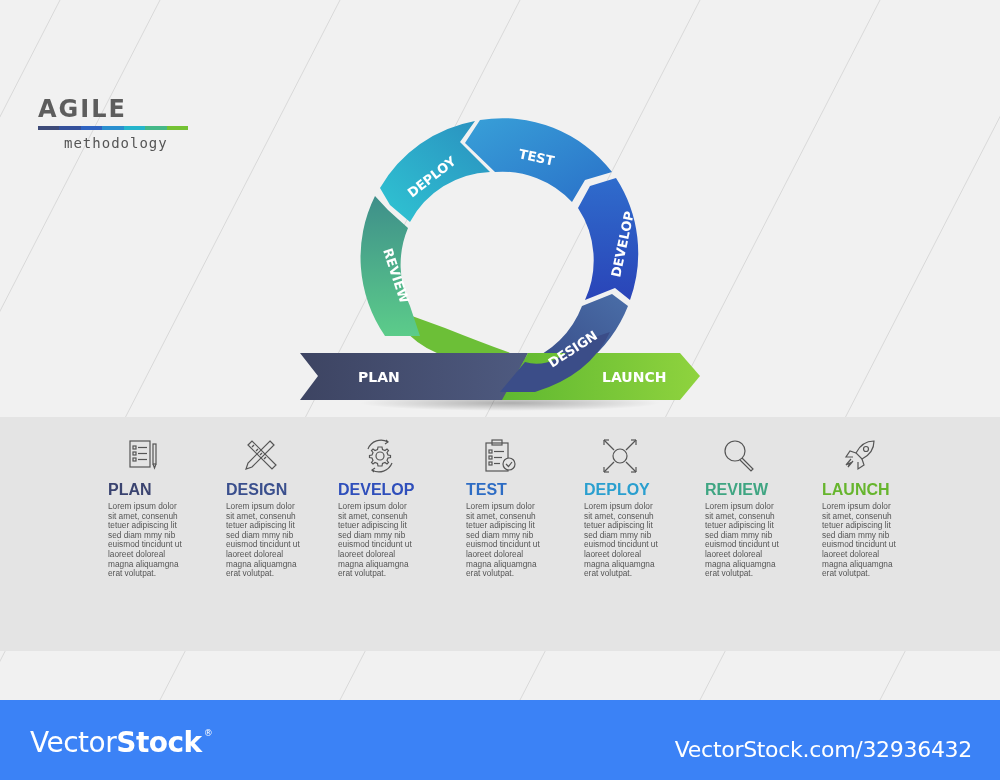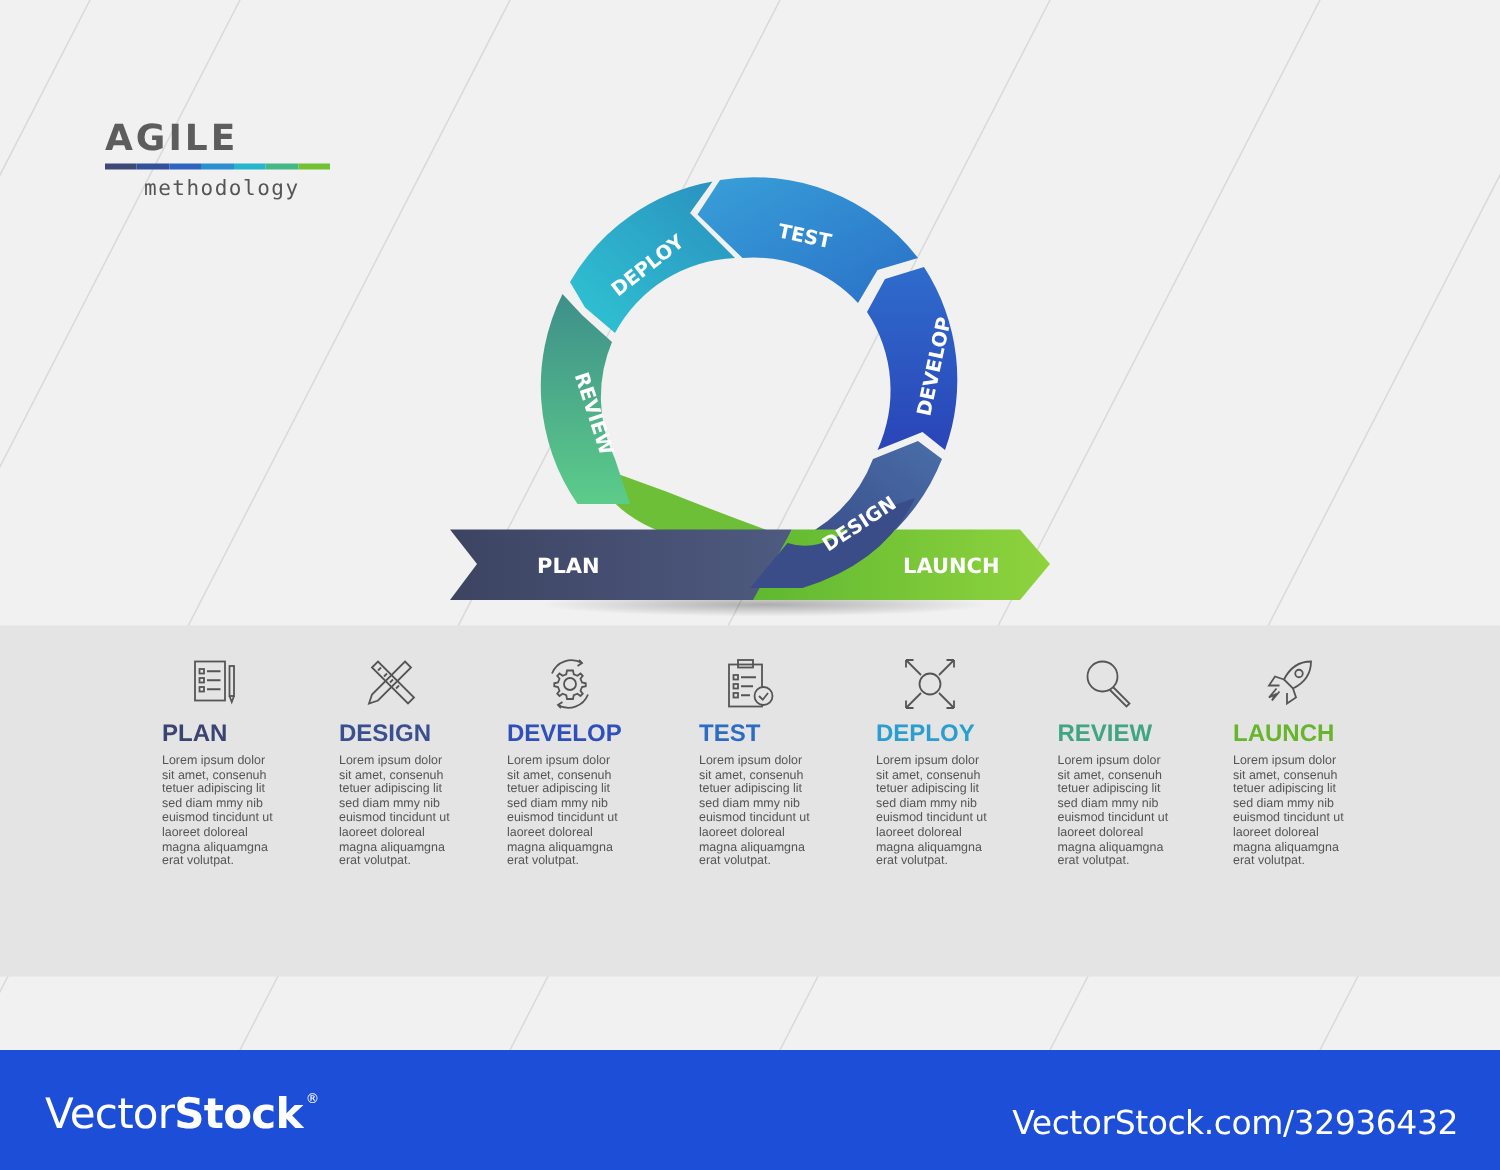--- a/index.html
+++ b/index.html
@@ -8,21 +8,21 @@
     background: #f1f1f1;
     font-family: "Liberation Sans", sans-serif;
     position: relative;
   }
   .canvas { position: absolute; left: 0; top: 0; width: 1000px; height: 780px; }
 
   
   .wm-lines { position: absolute; left: 0; top: 0; width: 1000px; height: 700px; pointer-events: none; }
 
   
-  .brand { position: absolute; left: 38px; top: 80px; width: 160px; margin-left: 32px; }
+  .brand { position: absolute; left: 38px; top: 97px; width: 160px; }
   .brand-title {
     font-family: "DejaVu Sans", sans-serif;
     font-size: 24px; font-weight: bold; letter-spacing: 2px;
     color: #5d5d5d; line-height: 24px;
   }
   .brand-bar { display: flex; height: 4px; margin-top: 5px; width: 150px; }
   .brand-bar span { flex: 1; height: 4px; }
   .brand-sub {
     font-family: "DejaVu Sans Mono", monospace;
     font-size: 14px; color: #555; letter-spacing: 1px;
@@ -48,21 +48,21 @@
   }
   .step-text {
     font-family: Liberation Sans, sans-serif;
     font-size: 8.3px; line-height: 9.6px; color: #555;
     margin-top: 1px; width: 74px;
   }
 
   
   .footer {
     position: absolute; left: 0; top: 700px; width: 1000px; height: 80px;
-    background: #1d4ed8; color: #fff;
+    background: #3b82f6; color: #fff;
   }
   .footer-logo {
     position: absolute; left: 30px; top: 26px;
     font-family: "DejaVu Sans", sans-serif; font-size: 28px; letter-spacing: -0.5px;
   }
   .footer-logo .light { font-weight: normal; }
   .footer-logo .bold { font-weight: bold; }
   .footer-logo sup { font-size: 9px; vertical-align: top; position: relative; top: 2px; margin-left: 2px; }
   .footer-url {
     position: absolute; right: 28px; top: 37px;

